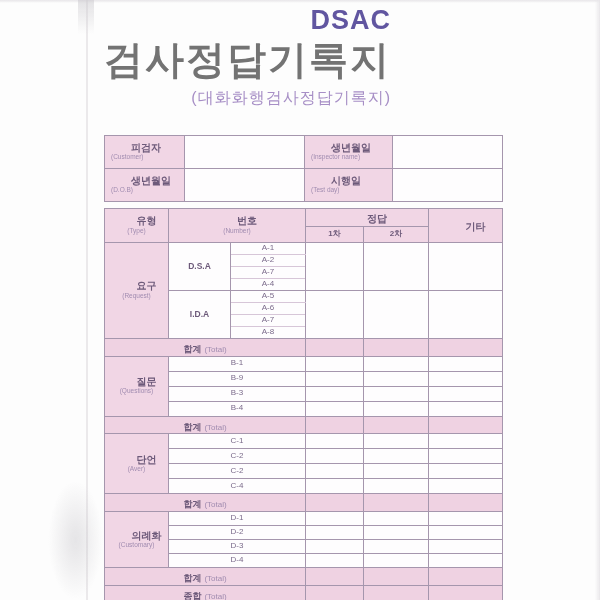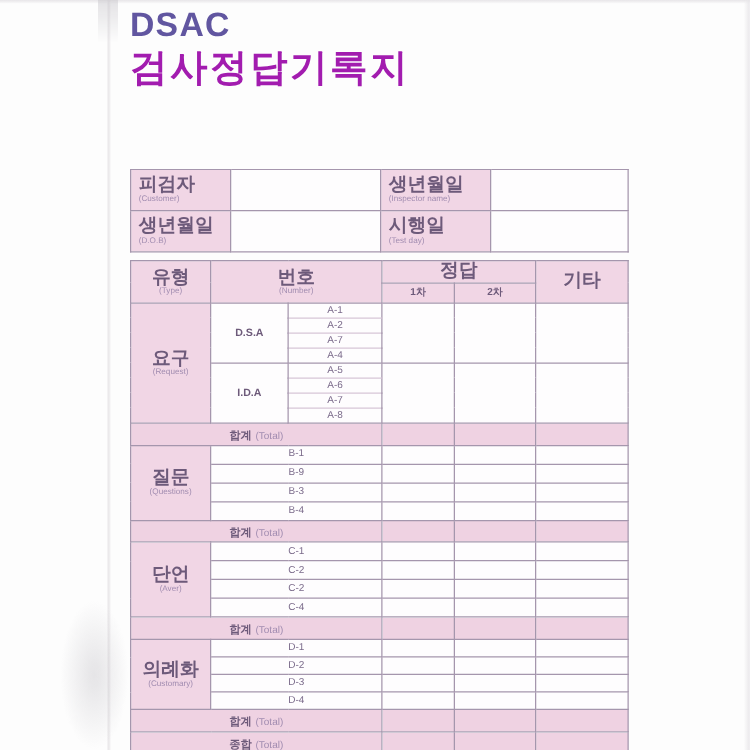--- a/index.html
+++ b/index.html
@@ -13,36 +13,36 @@
   
   .edge-top{position:absolute;left:0;top:0;width:600px;height:3px;background:linear-gradient(#e7e5e8,rgba(255,255,255,0));}
   .edge-right{position:absolute;right:0;top:0;width:5px;height:600px;background:linear-gradient(90deg,rgba(255,255,255,0),#e9e7ea);}
   .fold-line{position:absolute;left:86px;top:0;width:2px;height:600px;background:#dcd9dc;opacity:.55;}
   .smudge{position:absolute;left:48px;top:480px;width:55px;height:120px;
     background:radial-gradient(ellipse at center,rgba(190,188,194,.38),rgba(255,255,255,0) 70%);}
   .corner{position:absolute;left:78px;top:0;width:16px;height:34px;
     background:linear-gradient(180deg,rgba(200,198,203,.5),rgba(255,255,255,0));}
 
   
-  .hdr{position:absolute;left:104px;top:6px;}
+  .hdr{position:absolute;left:104px;top:6px;text-align:right;}
   .logo{font-size:27px;font-weight:bold;color:#6156a0;letter-spacing:1px;line-height:1.1;}
-  .title{font-size:30px;font-weight:bold;color:#a21caf;letter-spacing:2px;line-height:1.25;}
+  .title{font-size:39px;font-weight:bold;color:#737373;letter-spacing:2px;line-height:1.25;}
   .subtitle{font-size:16px;color:#a78fc6;letter-spacing:1px;margin-top:4px;}
 
   
   table{border-collapse:collapse;table-layout:fixed;}
   td{padding:0;line-height:1.05;vertical-align:middle;overflow:hidden;}
 
   
   .info{position:absolute;left:104px;top:135px;width:398px;}
   .info td{border:1px solid #a596ad;height:32px;}
   .info table{width:398px;}
   .labelcell{background:#f1d6e5;text-align:left;padding-left:6px;}
   .valuecell{background:#fefdfe;}
-  .klabel{font-size:15px;font-weight:bold;color:#6d5a7a;}
+  .klabel{font-size:10px;font-weight:bold;color:#6d5a7a;margin-left:20px;}
   .ksub{font-size:6.5px;color:#a18cb0;margin-top:1px;}
 
   
   .main{position:absolute;left:104px;top:208px;width:398px;}
   .main table{width:398px;border:1.5px solid #8a7c94;}
   .main td{border:1px solid #a596ad;text-align:center;}
   .headcell{background:#f1d6e5;}
   .typecell{background:#f1d6e5;}
   .num{font-size:8px;color:#7a6a8a;background:#fefdfe;}
   .grouplabel{font-size:8.5px;color:#6d5a7a;font-weight:bold;background:#fefdfe;margin-left:47px;}
@@ -62,20 +62,21 @@
 
   <div class="edge-top"></div>
   <div class="edge-right"></div>
   <div class="fold-line"></div>
   <div class="smudge"></div>
   <div class="corner"></div>
 
   <div class="hdr">
     <div class="logo">DSAC</div>
     <div class="title">검사정답기록지</div>
+    <div class="subtitle">(대화화행검사정답기록지)</div>
   </div>
 
   <div class="info">
     <table>
       <colgroup>
           <col style="width:80px">
           <col style="width:120px">
           <col style="width:88px">
           <col style="width:110px">
         </colgroup>

